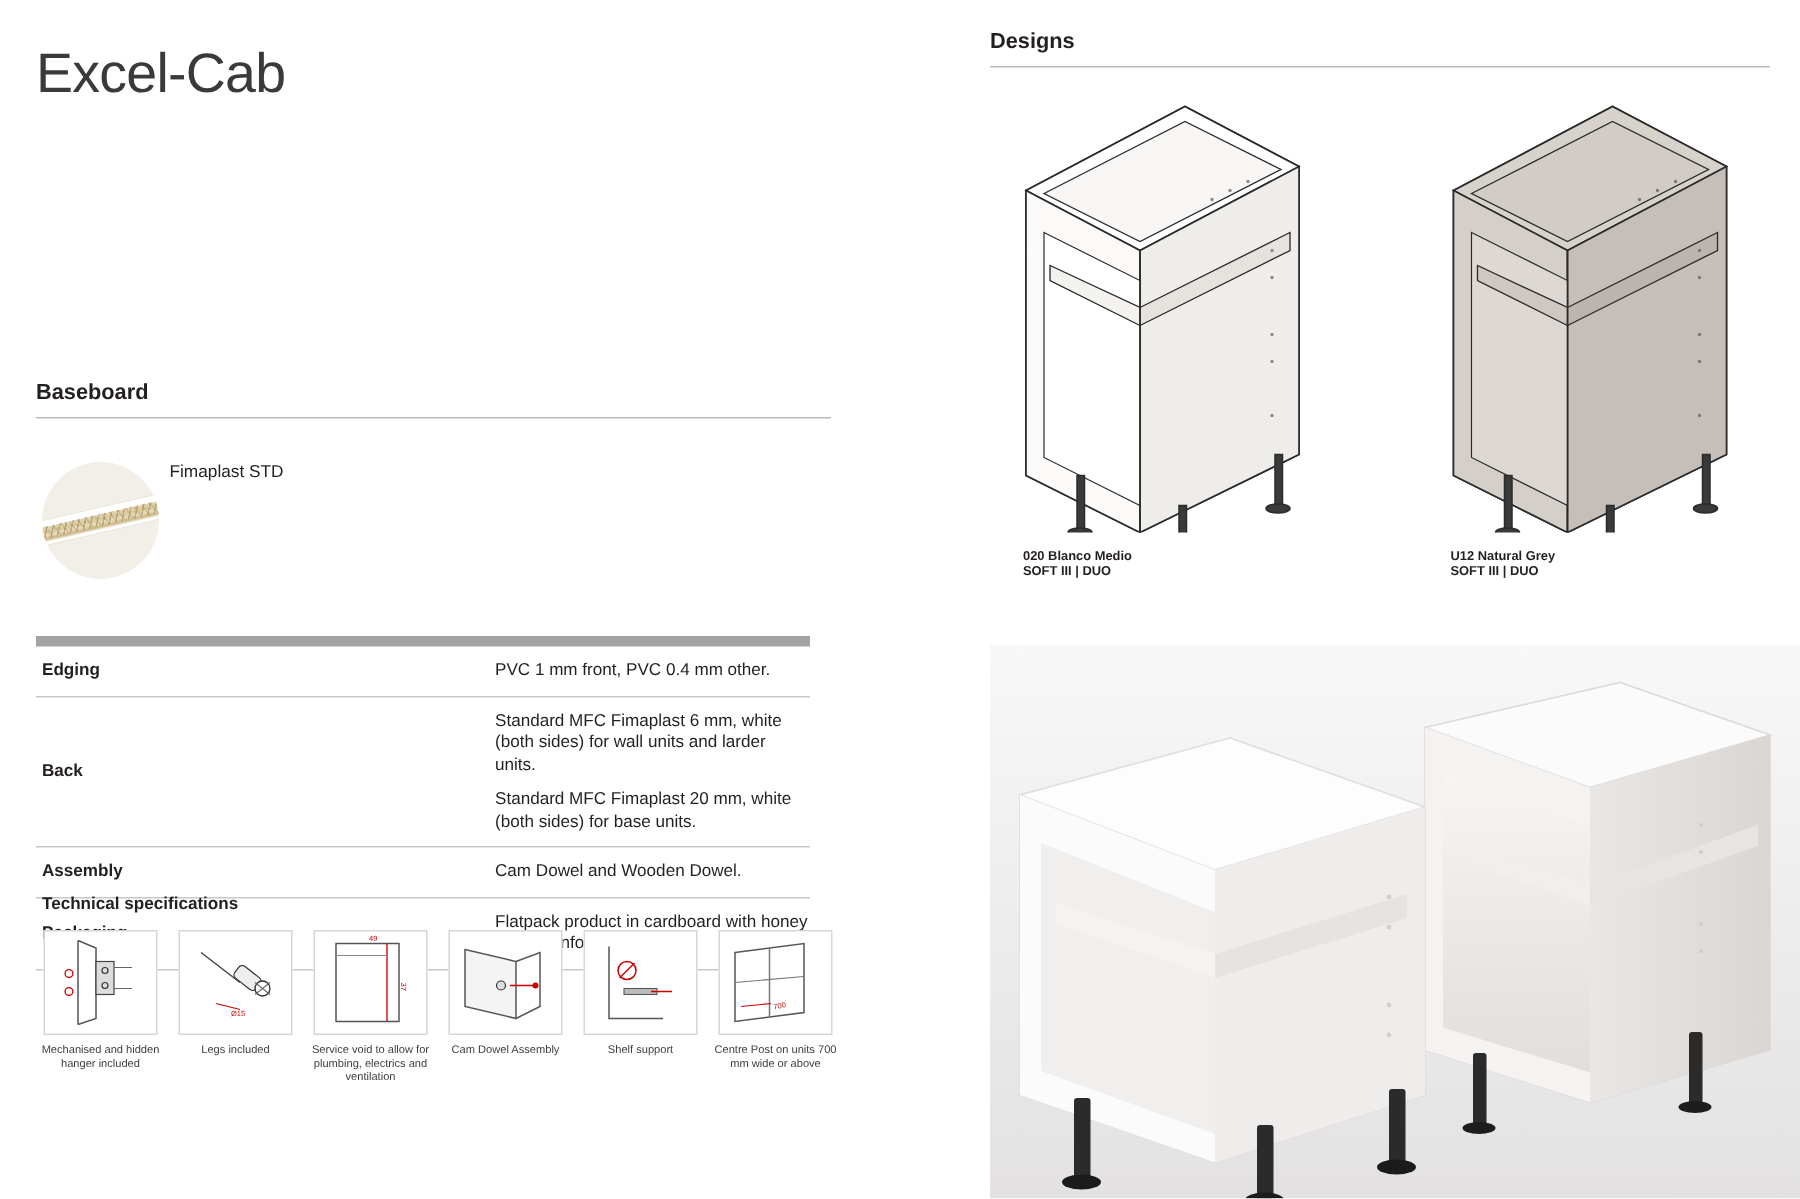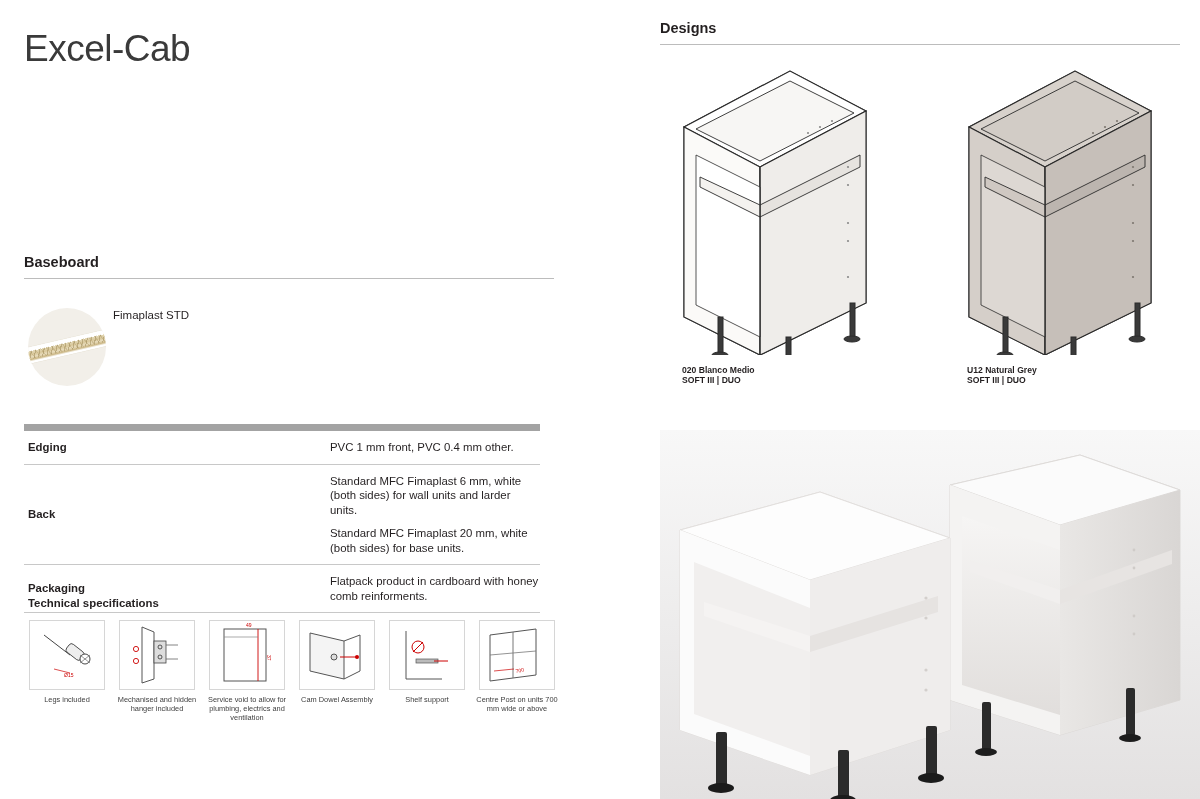--- a/index.html
+++ b/index.html
@@ -215,59 +215,65 @@
       </td>
     </tr>
     <tr>
       <td class="label">Back</td>
       <td class="value">
         <p>Standard MFC Fimaplast 6 mm, white (both sides) for wall units and larder units.</p>
         <p>Standard MFC Fimaplast 20 mm, white (both sides) for base units.</p>
       </td>
     </tr>
     <tr>
+      <td class="label">Assembly</td>
+      <td class="value">
+        <p>Cam Dowel and Wooden Dowel.</p>
+      </td>
+    </tr>
+    <tr>
       <td class="label">Packaging</td>
       <td class="value">
         <p>Flatpack product in cardboard with honey comb reinforments.</p>
       </td>
     </tr>
   </tbody>
     </table>
 
   <div id="techspec-title">Technical specifications</div>
 
   <div id="tech-icons">
 
     <div class="tech-item">
       <div class="tech-figure">
         <svg width="74" height="68" viewBox="0 0 74 68">
-          <path d="M14 14 L40 34" stroke="#444" stroke-width="1" fill="none"></path>
-          <rect x="36" y="26" width="18" height="10" rx="3" transform="rotate(38 45 31)" fill="#eee" stroke="#333" stroke-width=".8"></rect>
-          <circle cx="55" cy="38" r="5" fill="#fff" stroke="#333" stroke-width=".9"></circle>
-          <path d="M50 34 L60 42 M60 34 L50 42" stroke="#666" stroke-width=".7"></path>
-          <text x="34" y="56" font-family="Liberation Sans, sans-serif" font-size="5" fill="#c00">Ø15</text>
-          <path d="M24 48 L40 52" stroke="#c00" stroke-width=".7"></path>
-        </svg>
-      </div>
-      <div class="tech-caption">Legs included</div>
-    </div>
-
-    <div class="tech-item">
-      <div class="tech-figure">
-        <svg width="74" height="68" viewBox="0 0 74 68">
           <path d="M22 6 L22 62 M22 6 L34 11 L34 58 L22 62" fill="none" stroke="#555" stroke-width="1"></path>
           <rect x="34" y="20" width="12" height="22" fill="#ddd" stroke="#444" stroke-width=".8"></rect>
           <circle cx="40" cy="26" r="2" fill="none" stroke="#333" stroke-width=".8"></circle>
           <circle cx="40" cy="36" r="2" fill="none" stroke="#333" stroke-width=".8"></circle>
           <path d="M46 24 L58 24 M46 38 L58 38" stroke="#666" stroke-width=".8"></path>
           <circle cx="16" cy="28" r="2.6" fill="none" stroke="#c00" stroke-width=".9"></circle>
           <circle cx="16" cy="40" r="2.6" fill="none" stroke="#c00" stroke-width=".9"></circle>
         </svg>
       </div>
       <div class="tech-caption">Mechanised and hidden hanger included</div>
+    </div>
+
+    <div class="tech-item">
+      <div class="tech-figure">
+        <svg width="74" height="68" viewBox="0 0 74 68">
+          <path d="M14 14 L40 34" stroke="#444" stroke-width="1" fill="none"></path>
+          <rect x="36" y="26" width="18" height="10" rx="3" transform="rotate(38 45 31)" fill="#eee" stroke="#333" stroke-width=".8"></rect>
+          <circle cx="55" cy="38" r="5" fill="#fff" stroke="#333" stroke-width=".9"></circle>
+          <path d="M50 34 L60 42 M60 34 L50 42" stroke="#666" stroke-width=".7"></path>
+          <text x="34" y="56" font-family="Liberation Sans, sans-serif" font-size="5" fill="#c00">Ø15</text>
+          <path d="M24 48 L40 52" stroke="#c00" stroke-width=".7"></path>
+        </svg>
+      </div>
+      <div class="tech-caption">Legs included</div>
     </div>
 
     <div class="tech-item">
       <div class="tech-figure">
         <svg width="74" height="68" viewBox="0 0 74 68">
           <rect x="14" y="8" width="42" height="52" fill="none" stroke="#555" stroke-width="1"></rect>
           <line x1="48" y1="8" x2="48" y2="60" stroke="#c00" stroke-width=".9"></line>
           <line x1="14" y1="16" x2="48" y2="16" stroke="#888" stroke-width=".7"></line>
           <text x="36" y="6" font-family="Liberation Sans, sans-serif" font-size="5" fill="#c00">49</text>
           <text x="57" y="34" font-family="Liberation Sans, sans-serif" font-size="5" fill="#c00" transform="rotate(90 57 34)">37</text>

